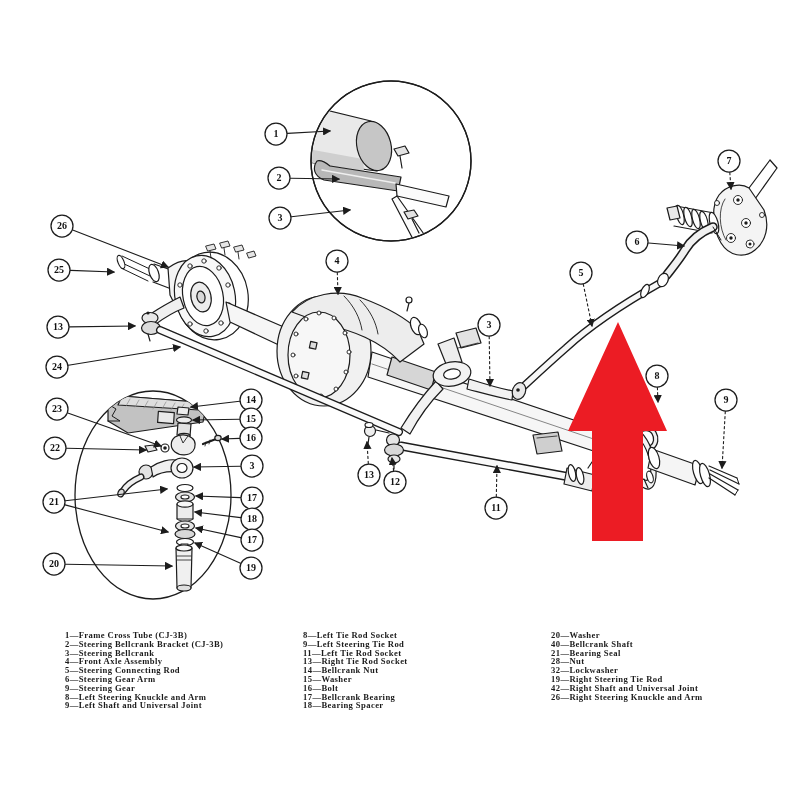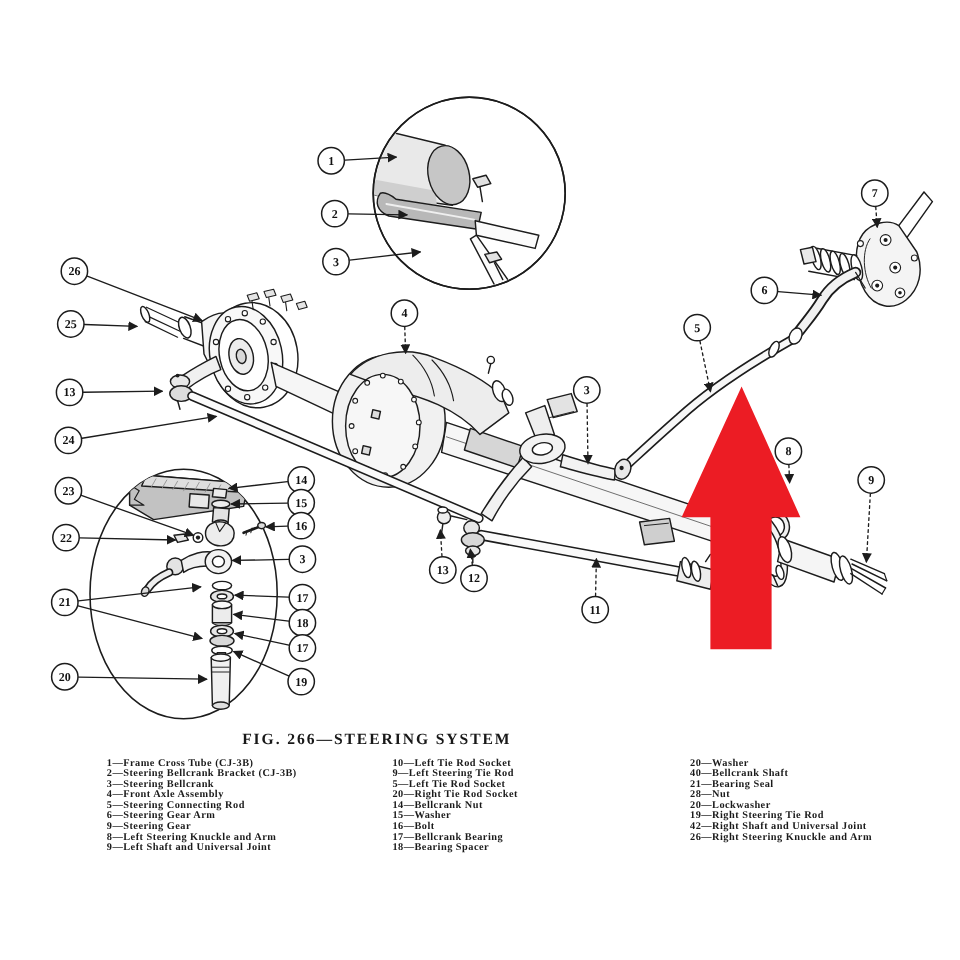--- a/index.html
+++ b/index.html
@@ -7,21 +7,21 @@
         font-family:"Liberation Serif",serif;color:#1c1c1c;}
   #diagram-svg{position:absolute;left:0;top:0;}
   .leader{stroke:#1c1c1c;stroke-width:1.1;fill:none;}
   .leader.dashed{stroke-dasharray:2.2 2.8;}
   .callout-circle{fill:#ffffff;stroke:#1c1c1c;stroke-width:1.25;}
   .callout-num{font-family:"Liberation Serif",serif;font-weight:700;font-size:10px;
                text-anchor:middle;fill:#111;}
   .caption{position:absolute;top:608px;left:0;width:628px;text-align:center;
            font-weight:700;font-size:13px;letter-spacing:1.6px;color:#181818;}
   .parts-col{position:absolute;top:631px;font-size:8.6px;font-weight:700;
-             letter-spacing:0.4px;line-height:8.8px;white-space:nowrap;color:#1a1a1a;margin-left:24px;}
+             letter-spacing:0.4px;line-height:8.8px;white-space:nowrap;color:#1a1a1a;}
   #parts-col-1{left:65px;}
   #parts-col-2{left:303px;}
   #parts-col-3{left:551px;}
   .part-line{height:8.8px;}
 </style>
 </head>
 <body>
 
 <div class="page">
 
@@ -408,48 +408,47 @@
             <line x1="65.5" y1="564.2" x2="172" y2="566" class="leader" marker-end="url(#arrowhead)"></line>
             <circle cx="54" cy="564" r="11" class="callout-circle"></circle>
             <text x="54" y="567.4" class="callout-num" stroke="none">20</text>
           </g>
         </g>
 
       <polygon points="618,322 667,431 643,431 643,541 592,541 592,431 568,431" stroke="none" fill="#ec1c24"></polygon>
     </g>
   </svg>
 
-  <div class="caption">FIG. 266—STEERING SYSTEM</div>
 
   <div class="parts-col" id="parts-col-1">
       <div class="part-line">1—Frame Cross Tube (CJ-3B)</div>
       <div class="part-line">2—Steering Bellcrank Bracket (CJ-3B)</div>
       <div class="part-line">3—Steering Bellcrank</div>
       <div class="part-line">4—Front Axle Assembly</div>
       <div class="part-line">5—Steering Connecting Rod</div>
       <div class="part-line">6—Steering Gear Arm</div>
       <div class="part-line">9—Steering Gear</div>
       <div class="part-line">8—Left Steering Knuckle and Arm</div>
       <div class="part-line">9—Left Shaft and Universal Joint</div>
     </div>
   <div class="parts-col" id="parts-col-2">
-      <div class="part-line">10—Left Tie Rod Socket</div>
+      <div class="part-line">8—Left Tie Rod Socket</div>
       <div class="part-line">9—Left Steering Tie Rod</div>
-      <div class="part-line">5—Left Tie Rod Socket</div>
-      <div class="part-line">20—Right Tie Rod Socket</div>
+      <div class="part-line">11—Left Tie Rod Socket</div>
+      <div class="part-line">13—Right Tie Rod Socket</div>
       <div class="part-line">14—Bellcrank Nut</div>
       <div class="part-line">15—Washer</div>
       <div class="part-line">16—Bolt</div>
       <div class="part-line">17—Bellcrank Bearing</div>
       <div class="part-line">18—Bearing Spacer</div>
     </div>
   <div class="parts-col" id="parts-col-3">
       <div class="part-line">20—Washer</div>
       <div class="part-line">40—Bellcrank Shaft</div>
       <div class="part-line">21—Bearing Seal</div>
       <div class="part-line">28—Nut</div>
-      <div class="part-line">20—Lockwasher</div>
+      <div class="part-line">32—Lockwasher</div>
       <div class="part-line">19—Right Steering Tie Rod</div>
       <div class="part-line">42—Right Shaft and Universal Joint</div>
       <div class="part-line">26—Right Steering Knuckle and Arm</div>
     </div>
 
 </div>
 
 </body></html>

